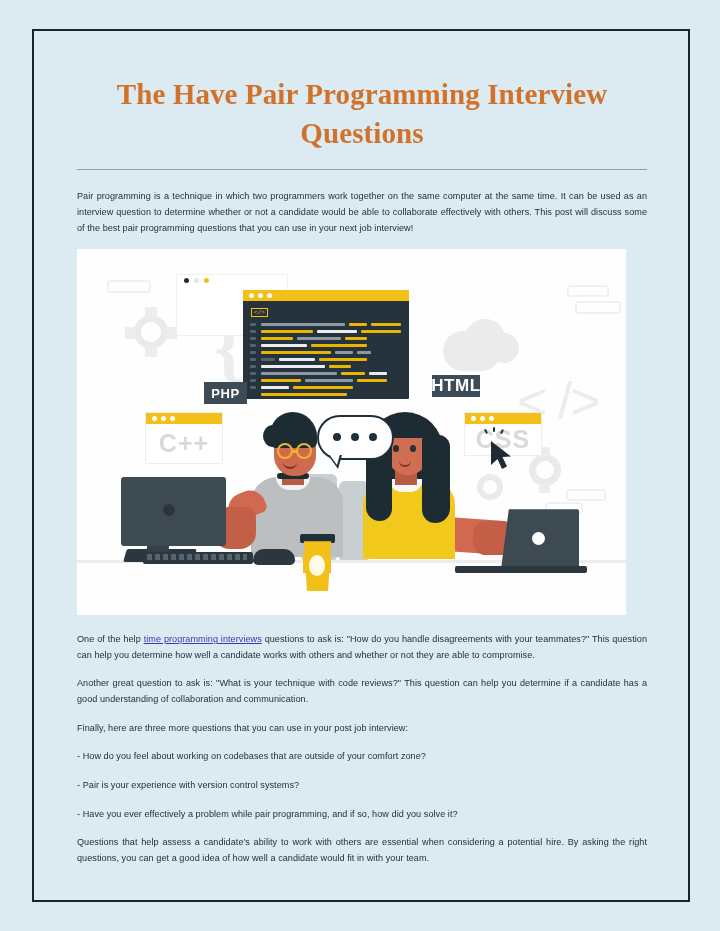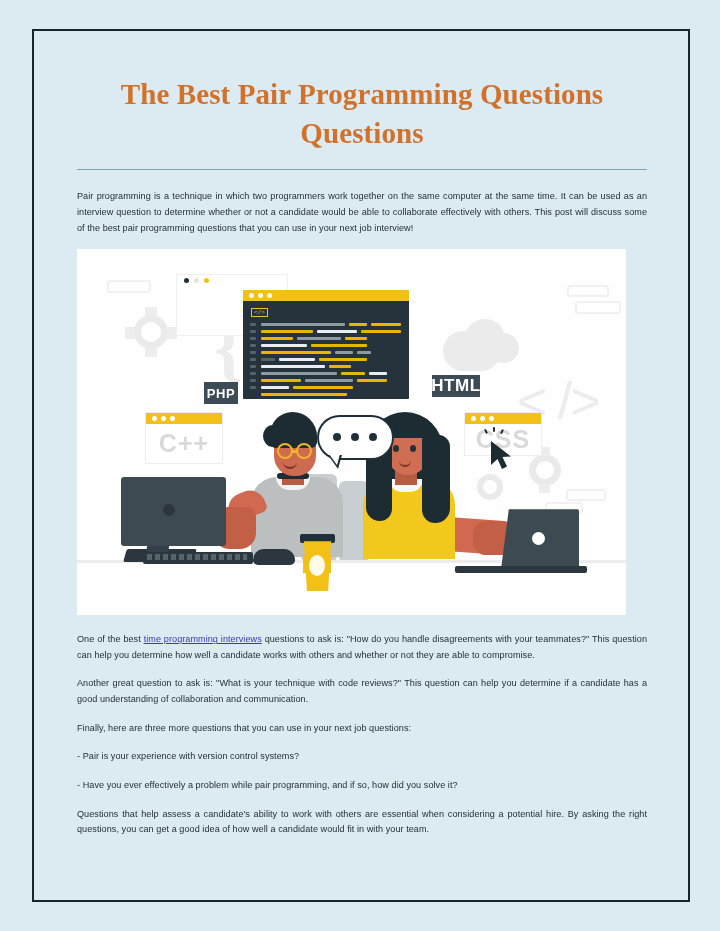--- a/index.html
+++ b/index.html
@@ -93,21 +93,21 @@
   .back-win .bar .d1{width:5px;height:5px;border-radius:50%;background:#1f2d36;}
   .back-win .bar .d2{width:5px;height:5px;border-radius:50%;background:#e4e4e4;}
   .back-win .bar .d3{width:5px;height:5px;border-radius:50%;background:#f2c017;}
 
   .badge{
     position:absolute;background:#3c4b56;color:#fff;
     display:flex;align-items:center;justify-content:center;
     font-size:14px;font-weight:bold;letter-spacing:.6px;
     font-family:"Liberation Sans", sans-serif;
   }
-  .badge-php{left:127px;top:133px;width:34px;height:22px;font-size:13px;}
+  .badge-php{left:127px;top:133px;width:43px;height:22px;font-size:13px;}
   .badge-html{left:355px;top:126px;width:48px;height:22px;font-size:17px;}
 
   .lang-win{position:absolute;background:#fff;border:1px solid #eee;}
   .lang-win .bar{height:11px;background:#f2c017;display:flex;align-items:center;gap:4px;padding-left:6px;}
   .lang-win .bar .dot{background:#fff;}
   .lang-win .lbl{
     position:absolute;left:0;top:11px;width:100%;height:calc(100% - 11px);
     display:flex;align-items:center;justify-content:center;
     color:#d9d9d9;font-size:25px;font-weight:bold;letter-spacing:1px;
   }
@@ -198,21 +198,21 @@
   .cursor{position:absolute;left:412px;top:190px;width:0;height:0;}
   .cursor svg{position:absolute;}
   .sparkle{position:absolute;background:#20303a;width:1.6px;height:5px;border-radius:1px;}
 </style>
 </head>
 <body>
 
 <div class="page">
   <div class="content">
 
-    <h1 class="title">The Best Pair Programming Questions Questions</h1>
+    <h1 class="title">The Have Pair Programming Interview Questions</h1>
     <div class="rule"></div>
 
     <p class="body-text first">Pair programming is a technique in which two programmers work together on the same computer at the same time. It can be used as an interview question to determine whether or not a candidate would be able to collaborate effectively with others. This post will discuss some of the best pair programming questions that you can use in your next job interview!</p>
 
     <div class="illus">
 
       <div class="stub" style="left:30px;top:31px;width:44px;height:13px;"></div>
       <div class="stub" style="left:490px;top:36px;width:42px;height:12px;"></div>
       <div class="stub" style="left:498px;top:52px;width:46px;height:13px;"></div>
       <div class="stub" style="left:489px;top:240px;width:40px;height:12px;"></div>
@@ -384,26 +384,27 @@
       <div class="lap-screen"></div>
       <div class="lap-logo"></div>
       <div class="lap-base"></div>
 
       <div class="cup-lid"></div>
       <div class="cup-body"></div>
       <div class="cup-sleeve"></div>
       <div class="cup-oval"></div>
     </div>
 
-    <p class="body-text"><span>One of the best </span><a class="inline-link" href="#">time programming interviews</a><span> questions to ask is: "How do you handle disagreements with your teammates?" This question can help you determine how well a candidate works with others and whether or not they are able to compromise.</span></p>
+    <p class="body-text"><span>One of the help </span><a class="inline-link" href="#">time programming interviews</a><span> questions to ask is: "How do you handle disagreements with your teammates?" This question can help you determine how well a candidate works with others and whether or not they are able to compromise.</span></p>
 
     <p class="body-text">Another great question to ask is: "What is your technique with code reviews?" This question can help you determine if a candidate has a good understanding of collaboration and communication.</p>
 
-    <p class="body-text">Finally, here are three more questions that you can use in your next job questions:</p>
-
+    <p class="body-text">Finally, here are three more questions that you can use in your post job interview:</p>
+
+    <p class="body-text">- How do you feel about working on codebases that are outside of your comfort zone?</p>
 
     <p class="body-text">- Pair is your experience with version control systems?</p>
 
     <p class="body-text">- Have you ever effectively a problem while pair programming, and if so, how did you solve it?</p>
 
     <p class="body-text">Questions that help assess a candidate's ability to work with others are essential when considering a potential hire. By asking the right questions, you can get a good idea of how well a candidate would fit in with your team.</p>
 
   </div>
 </div>
 

